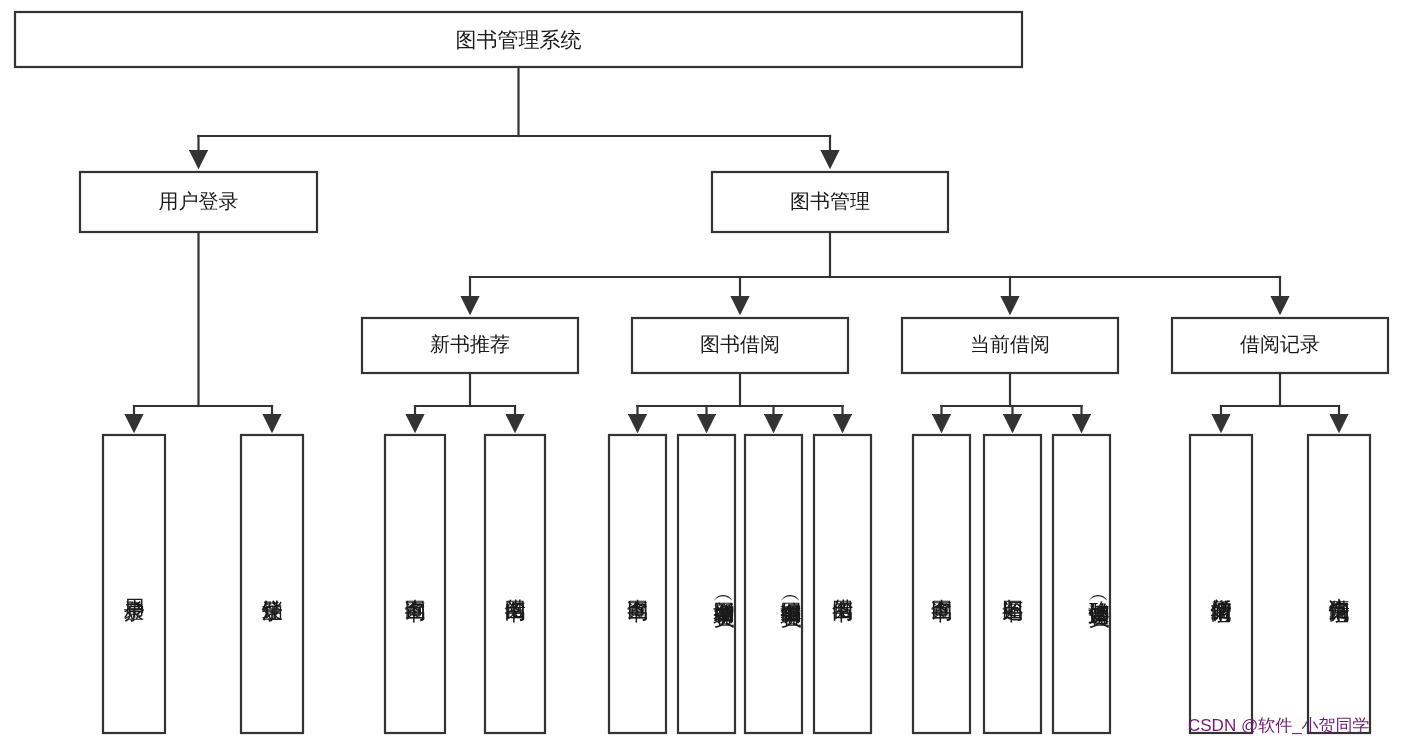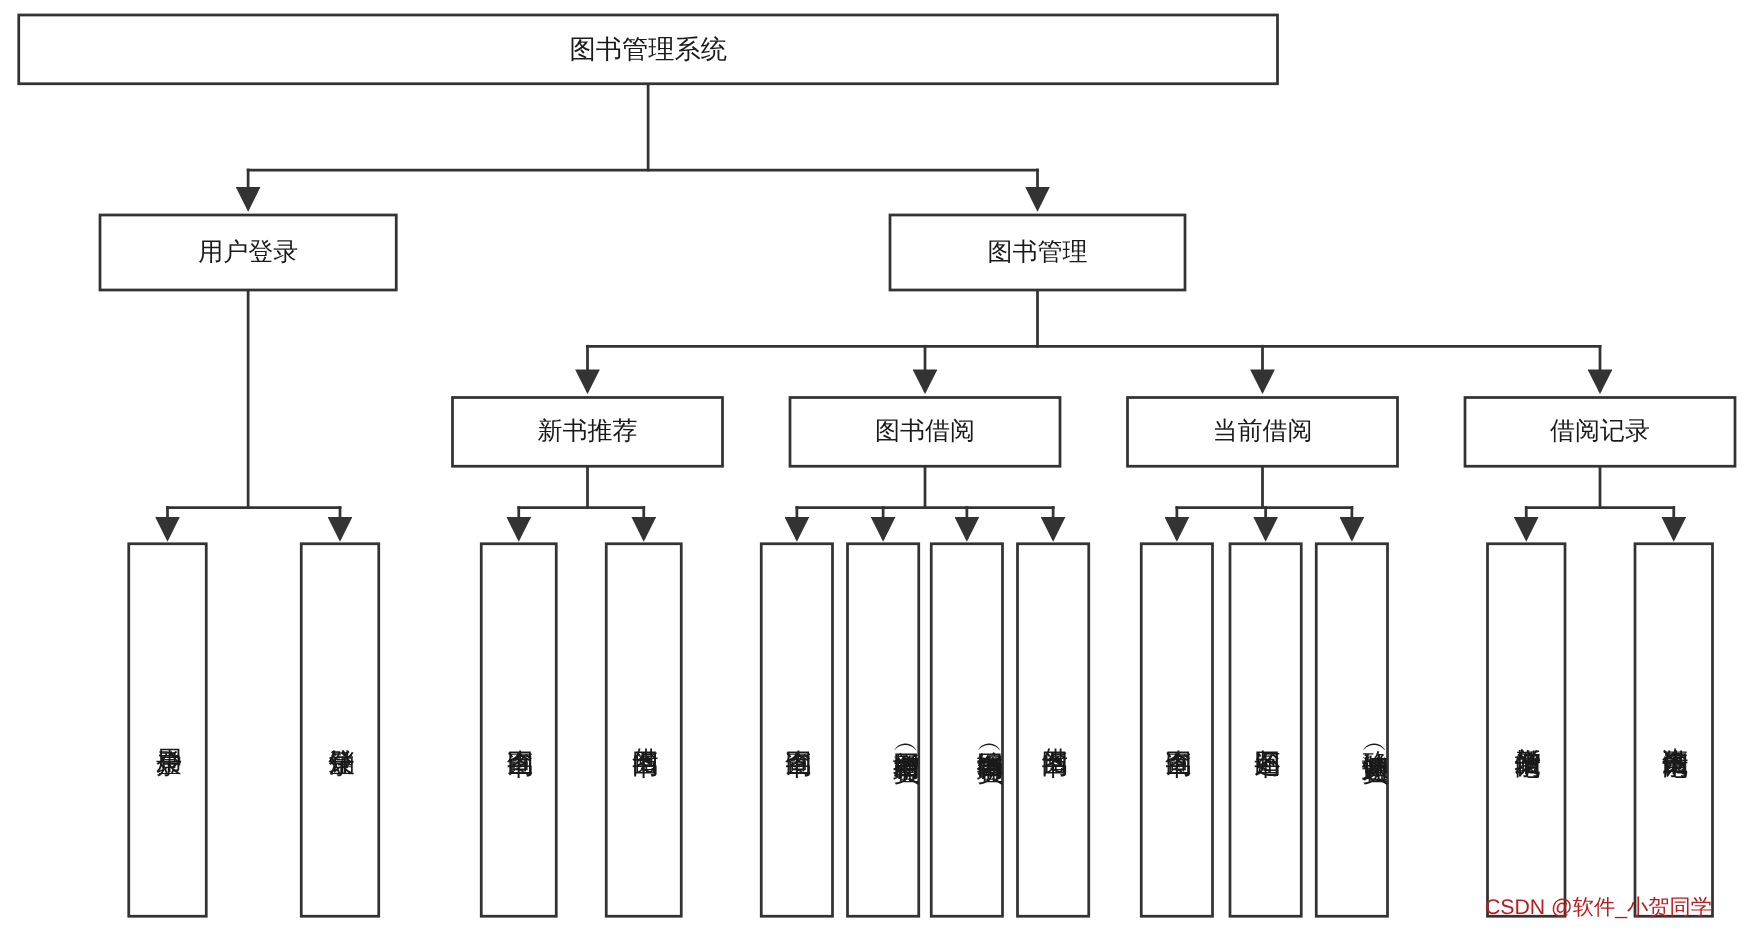--- a/index.html
+++ b/index.html
@@ -72,21 +72,21 @@
     white-space: nowrap;
     pointer-events: none;
     user-select: none;
   }
   .watermark {
     position: absolute;
     left: 1188px;
     top: 714px;
     font-family: "Liberation Sans", sans-serif;
     font-size: 17px;
-    color: #b91c1c;
+    color: #701a75;
     white-space: nowrap;
     user-select: none;
   }
 </style>
 </head>
 <body>
 
 <div id="diagram-root">
 
   <svg id="tree-svg" viewBox="0 0 1405 747">

